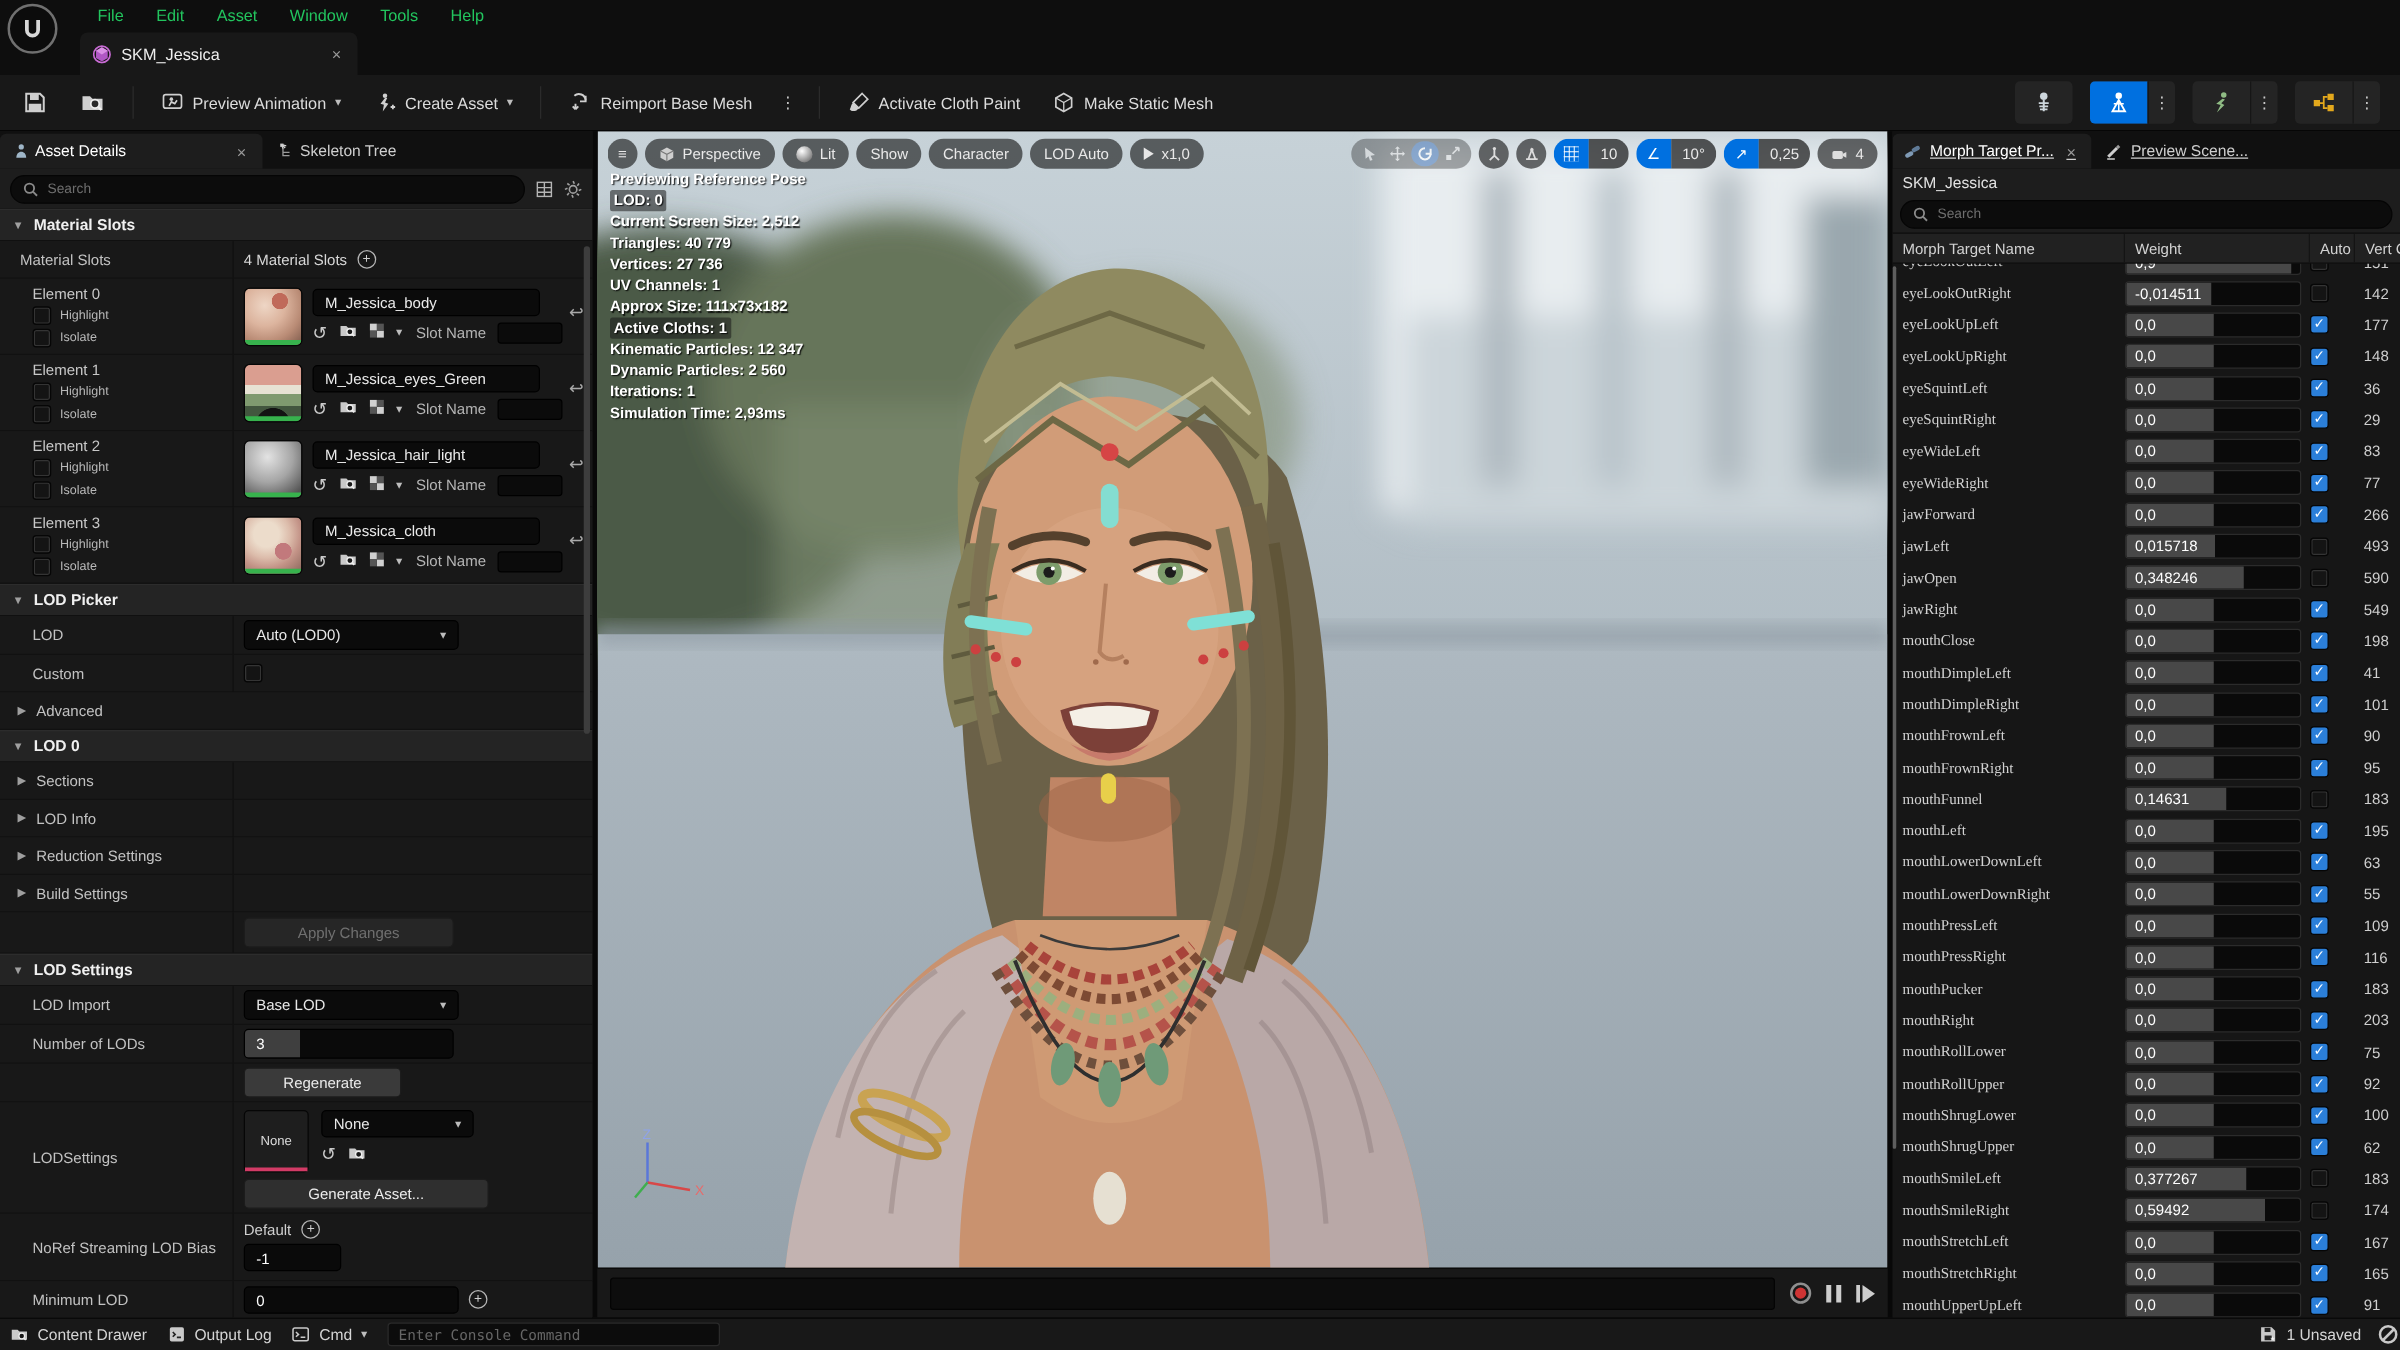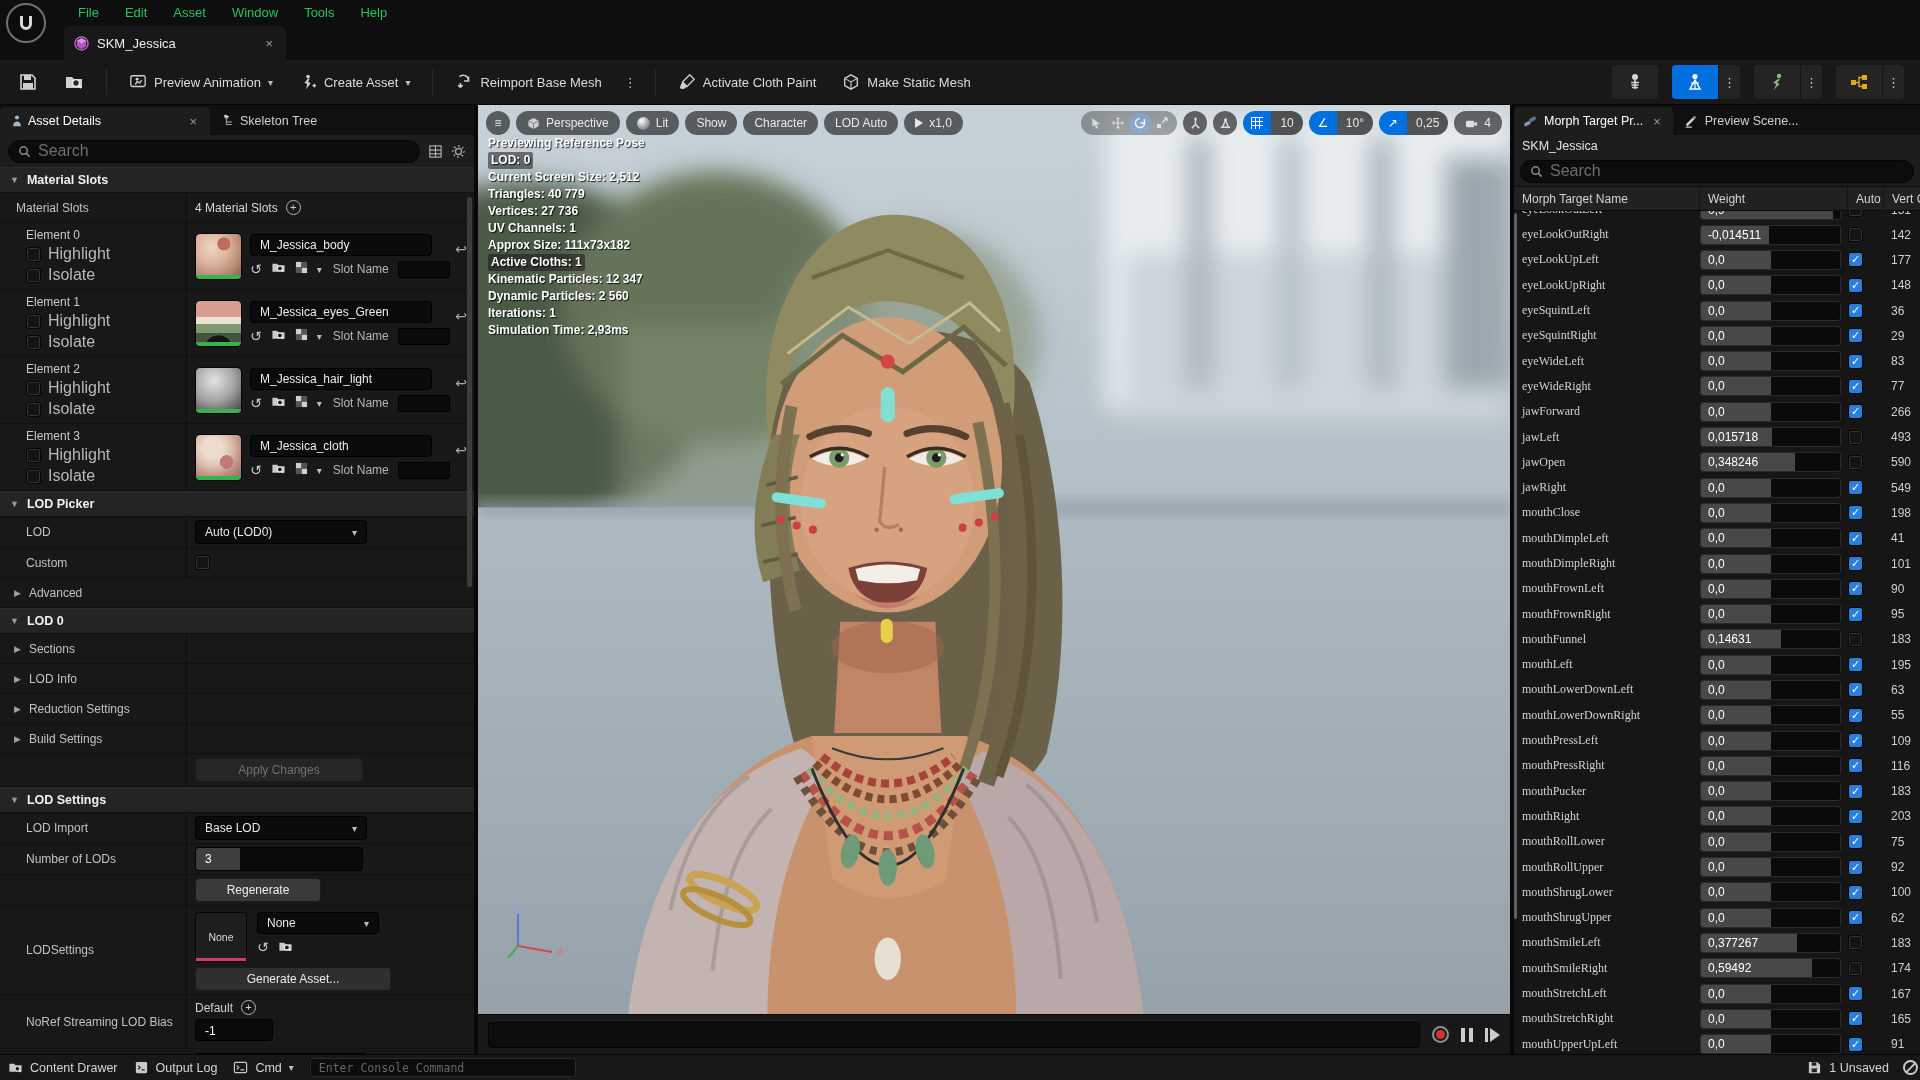--- a/index.html
+++ b/index.html
@@ -31,21 +31,21 @@
 
 .main{flex:1;display:flex;gap:4px;min-height:0;}
 
 .lpanel{width:474px;background:#161616;display:flex;flex-direction:column;overflow:hidden;position:relative;}
 .lp-tabs{height:30px;background:#101010;display:flex;align-items:flex-end;gap:2px;}
 .lp-tab{height:28px;display:flex;align-items:center;gap:4px;padding:0 10px;color:#cfcfcf;font-size:12.5px;}
 .lp-tab.active{background:#1d1d1d;border-radius:5px 5px 0 0;color:#fff;width:210px;}
 .lp-tab svg{width:14px;height:14px;}
 .lp-search{height:32px;display:flex;align-items:center;gap:8px;padding:0 8px;background:#1d1d1d;}
 .searchpill{flex:1;height:23px;background:#0c0c0c;border:1px solid #050505;border-radius:12px;display:flex;align-items:center;gap:7px;padding:0 9px;}
-.searchpill input{flex:1;background:transparent;border:none;outline:none;color:#737373;font-size:16px;}
+.searchpill input{flex:1;background:transparent;border:none;outline:none;color:#737373;font-size:11px;}
 .searchpill input::placeholder{color:#6e6e6e;}
 .lp-body{flex:1;overflow:hidden;background:#181818;}
 .sect{height:26px;background:#242424;display:flex;align-items:center;gap:8px;padding-left:10px;font-weight:bold;color:#f0f0f0;font-size:12.5px;border-bottom:1px solid #101010;border-top:1px solid #2c2c2c;}
 .tri{color:#9f9f9f;font-size:9px;}
 .prow{display:grid;grid-template-columns:186px 1fr;align-items:stretch;min-height:30px;border-bottom:1px solid #111;background:#181818;}
 .prow .lab{padding-left:26px;color:#c2c2c2;display:flex;align-items:center;gap:8px;}
 .prow .lab.sub{padding-left:14px;}
 .prow .val{border-left:1px solid #0f0f0f;padding:3px 8px;display:flex;align-items:center;gap:8px;}
 .dd{background:#0b0b0b;border:1px solid #000;border-radius:4px;height:24px;display:flex;align-items:center;justify-content:space-between;padding:0 9px;width:172px;color:#e8e8e8;}
 .cb{width:15px;height:15px;border:1px solid #060606;background:#141414;border-radius:3px;box-shadow:inset 0 0 0 1px #343434;display:flex;align-items:center;justify-content:center;color:#fff;font-size:11px;line-height:1;}
@@ -53,21 +53,21 @@
 .btn{background:#3a3a3a;border:1px solid #1c1c1c;border-radius:4px;height:24px;padding:0 20px;color:#ececec;display:inline-flex;align-items:center;justify-content:center;}
 .btn.disabled{background:#262626;color:#707070;}
 .spin{position:relative;background:#0a0a0a;border:1px solid #000;border-radius:4px;height:24px;width:124px;overflow:hidden;}
 .spin .sfill{position:absolute;left:0;top:0;bottom:0;background:#3f3f3f;}
 .spin span{position:relative;padding-left:9px;line-height:22px;color:#fff;}
 .circle-plus{width:15px;height:15px;border:1.5px solid #b5b5b5;border-radius:50%;color:#cfcfcf;display:inline-flex;align-items:center;justify-content:center;font-size:11px;line-height:1;}
 
 .mat-row{display:grid;grid-template-columns:186px 1fr;min-height:60px;border-bottom:1px solid #111;background:#181818;position:relative;}
 .mat-left{padding:5px 0 5px 26px;display:flex;flex-direction:column;gap:3px;}
 .mat-label{color:#c8c8c8;}
-.cbline{display:flex;align-items:center;gap:7px;color:#b9b9b9;font-size:16px;}
+.cbline{display:flex;align-items:center;gap:7px;color:#b9b9b9;font-size:10px;}
 .mat-right{border-left:1px solid #0f0f0f;display:flex;gap:8px;padding:5px 8px;align-items:center;}
 .thumb{width:47px;height:47px;border-radius:5px;border:1px solid #060606;position:relative;overflow:hidden;flex:none;}
 .thumb::after{content:"";position:absolute;left:0;right:0;bottom:0;height:4px;background:#37b24d;}
 .sphere0{background:radial-gradient(circle at 62% 22%,#c06a5a 0 14%,transparent 15%),radial-gradient(circle at 35% 30%,#eed6c5 0%,#dcb49e 38%,#b98b75 68%,#7c594b 100%);}
 .sphere1{background:radial-gradient(circle at 50% 108%,#131313 0 26%,transparent 27%),linear-gradient(#da9e90 0 36%,#e7e2d3 36% 52%,#7f9a6f 52% 72%,#42563e 72%);}
 .sphere2{background:radial-gradient(circle at 40% 28%,#e3e3e3 0%,#a5a5a5 48%,#545454 88%);}
 .sphere3{background:radial-gradient(circle at 68% 60%,#c2797c 0 16%,transparent 17%),radial-gradient(circle at 38% 30%,#ecdccb 0 24%,#dcbcab 45%,#c39387 65%,#876459 100%);}
 .mat-stack{display:flex;flex-direction:column;gap:4px;min-width:0;flex:1;}
 .mat-combo{height:22px;background:#0b0b0b;border:1px solid #000;border-radius:4px;color:#ececec;display:flex;align-items:center;padding:0 9px;width:182px;white-space:nowrap;overflow:hidden;}
 .mat-icons{display:flex;align-items:center;gap:9px;color:#c9c9c9;}
@@ -102,21 +102,21 @@
 .vp-bottom{height:40px;background:#181818;border-top:1px solid #060606;display:flex;align-items:center;padding:0 10px;gap:12px;}
 .scrub{flex:1;height:26px;background:#0d0d0d;border:1px solid #040404;border-radius:3px;}
 .rec{width:17px;height:17px;border:2px solid #8f8f8f;border-radius:50%;display:flex;align-items:center;justify-content:center;}
 .rec i{width:9px;height:9px;background:#cf3434;border-radius:50%;display:block;}
 .pausebtn{width:12px;height:14px;border-left:4px solid #cdcdcd;border-right:4px solid #cdcdcd;}
 .stepbtn{display:flex;align-items:center;gap:2px;}
 .stepbtn .tri3{width:0;height:0;border-top:7px solid transparent;border-bottom:7px solid transparent;border-left:10px solid #cdcdcd;}
 .stepbtn .bar3{width:3px;height:14px;background:#cdcdcd;}
 
 .rpanel{width:406px;background:#161616;display:flex;flex-direction:column;overflow:hidden;position:relative;}
-.rp-tabs{height:30px;background:#101010;display:flex;align-items:flex-end;gap:2px;overflow:hidden;}
+.rp-tabs{height:30px;background:#101010;display:flex;align-items:flex-end;gap:2px;overflow:hidden;text-decoration:underline;}
 .rp-tab{height:28px;display:flex;align-items:center;gap:7px;padding:0 9px;color:#cfcfcf;font-size:12.5px;white-space:nowrap;}
 .rp-tab.active{background:#1d1d1d;border-radius:5px 5px 0 0;color:#fff;}
 .rp-tab svg{width:14px;height:14px;flex:none;}
 .rp-tab.ghost{margin-left:auto;margin-right:-62px;}
 .rp-asset{height:21px;display:flex;align-items:center;padding-left:8px;color:#e2e2e2;font-size:12.5px;background:#1d1d1d;}
 .rp-search{height:30px;display:flex;align-items:center;padding:0 6px;background:#1d1d1d;}
 .rp-header{height:25px;display:grid;grid-template-columns:186px 148px 36px 1fr;background:#212121;border-top:1px solid #0c0c0c;border-bottom:1px solid #0c0c0c;align-items:center;color:#d3d3d3;}
 .rp-header .hc{padding-left:8px;border-right:1px solid #141414;height:100%;display:flex;align-items:center;white-space:nowrap;overflow:hidden;}
 .rp-rows{flex:1;overflow:hidden;}
 .morph-row{height:25.3px;overflow:hidden;}

